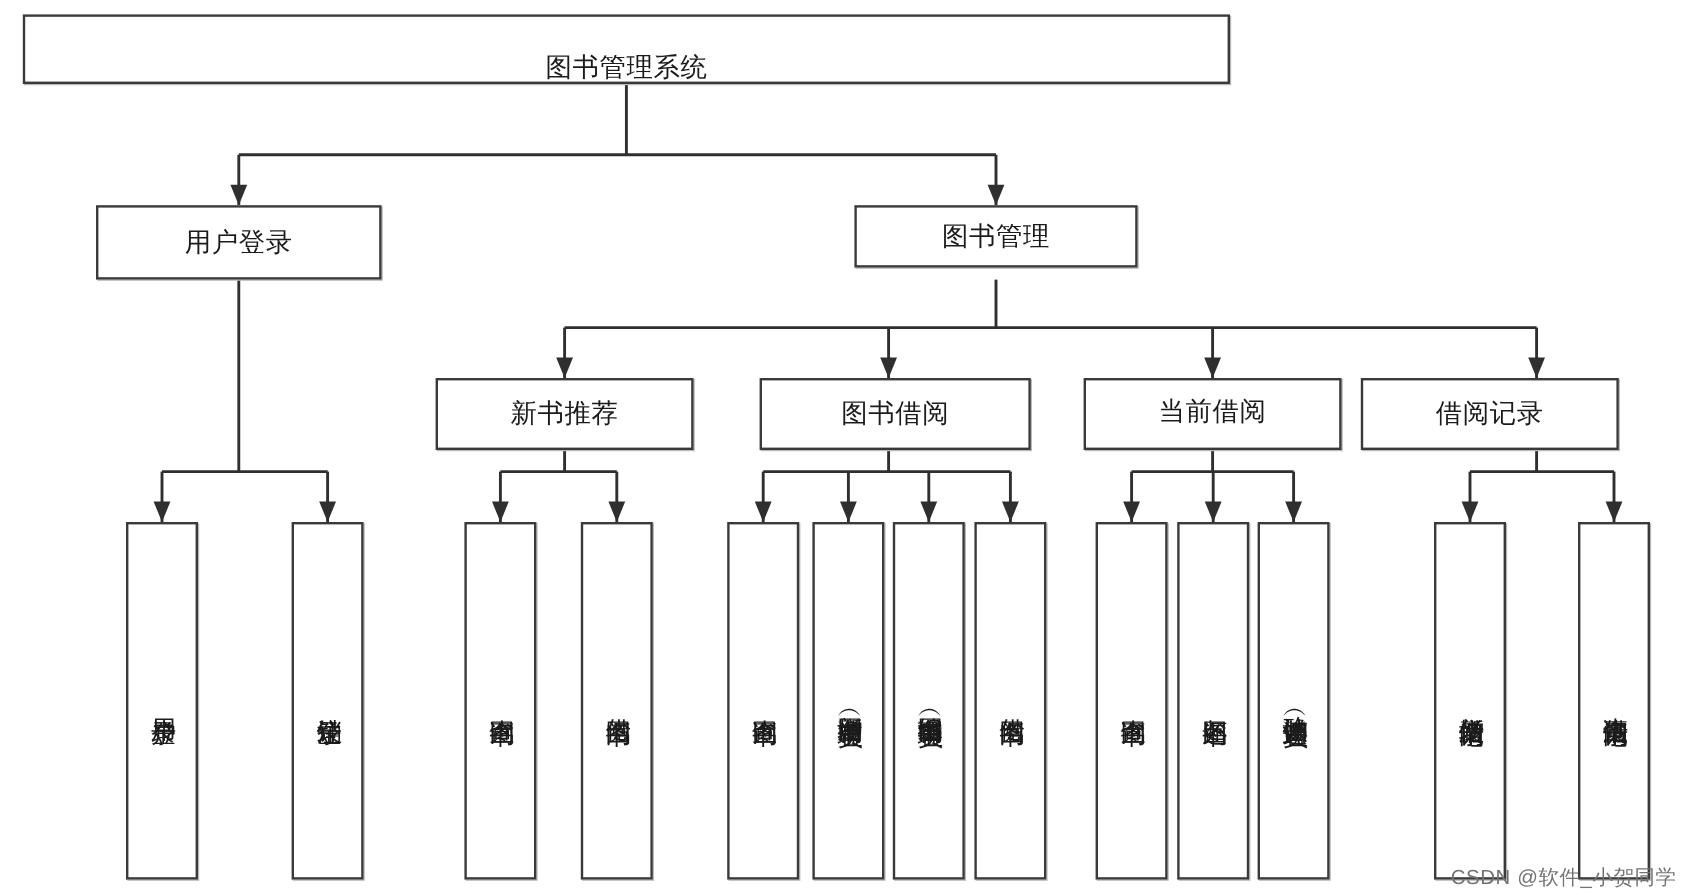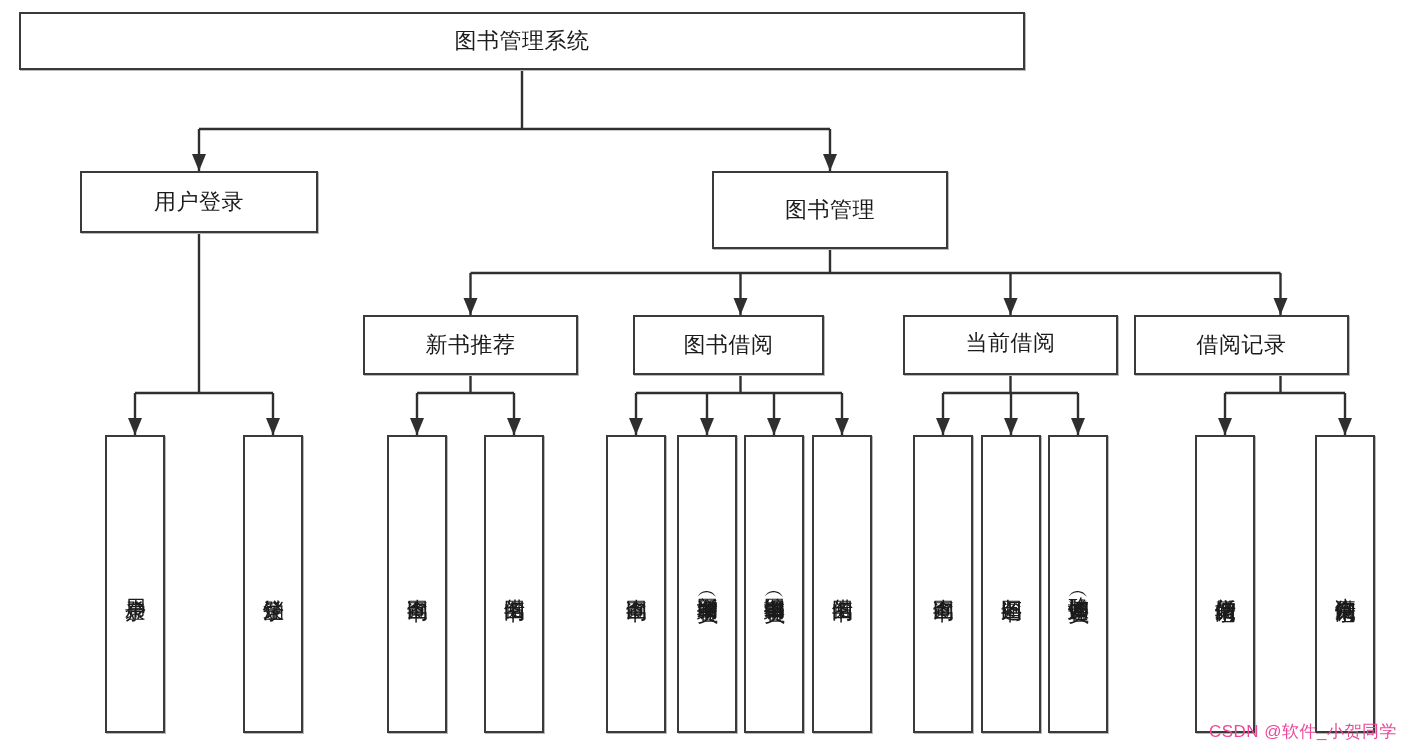--- a/index.html
+++ b/index.html
@@ -63,21 +63,21 @@
     stroke-linecap: butt;
   }
   .conn-arrow {
     fill: #2f2f2f;
   }
   #watermark {
     position: absolute;
     right: 8px;
     bottom: 4px;
     font-size: 17px;
-    color: #ec4899;
+    color: #737373;
     letter-spacing: 0.5px;
     white-space: nowrap;
   }
 </style>
 </head>
 <body>
 
 <div id="diagram-root">
 
   <svg class="connectors" viewBox="0 0 1405 747" width="1405" height="747" xmlns="http://www.w3.org/2000/svg">
@@ -131,33 +131,33 @@
         <line x1="1280.5" y1="375" x2="1280.5" y2="393" class="conn-line"></line>
         <line x1="1225" y1="393" x2="1345" y2="393" class="conn-line"></line>
         <line x1="1225" y1="393" x2="1225" y2="435" class="conn-line"></line>
         <polygon points="1218,418 1232,418 1225,435" class="conn-arrow"></polygon>
         <line x1="1345" y1="393" x2="1345" y2="435" class="conn-line"></line>
         <polygon points="1338,418 1352,418 1345,435" class="conn-arrow"></polygon>
       </g>
   </svg>
 
   <div id="nodes-layer">
-      <div class="node-box" style="left: 19px; top: 12px; width: 1006px; height: 58px;">
+      <div class="node-box" style="left: 19px; top: 12px; width: 1006px; height: 58px; align-items: flex-end;">
         <span class="node-label-h">图书管理系统</span>
       </div>
       <div class="node-box" style="left: 80px; top: 171px; width: 238px; height: 62px;">
         <span class="node-label-h">用户登录</span>
       </div>
-      <div class="node-box" style="left: 712px; top: 171px; width: 236px; height: 78px;">
+      <div class="node-box" style="left: 712px; top: 171px; width: 236px; height: 52px;">
         <span class="node-label-h">图书管理</span>
       </div>
       <div class="node-box" style="left: 363px; top: 315px; width: 215px; height: 60px; text-align: right;">
         <span class="node-label-h">新书推荐</span>
       </div>
-      <div class="node-box" style="left: 633px; top: 315px; width: 191px; height: 60px;">
+      <div class="node-box" style="left: 633px; top: 315px; width: 226px; height: 60px;">
         <span class="node-label-h">图书借阅</span>
       </div>
       <div class="node-box" style="left: 903px; top: 315px; width: 215px; height: 60px; font-family: Liberation Mono, monospace;">
         <span class="node-label-h">当前借阅</span>
       </div>
       <div class="node-box" style="left: 1106px; top: 315px; width: 215px; height: 60px; margin-left: 28px;">
         <span class="node-label-h">借阅记录</span>
       </div>
       <div class="node-box" style="left: 105px; top: 435px; width: 60px; height: 298px;">
         <span class="node-label-v">用户登录</span>

